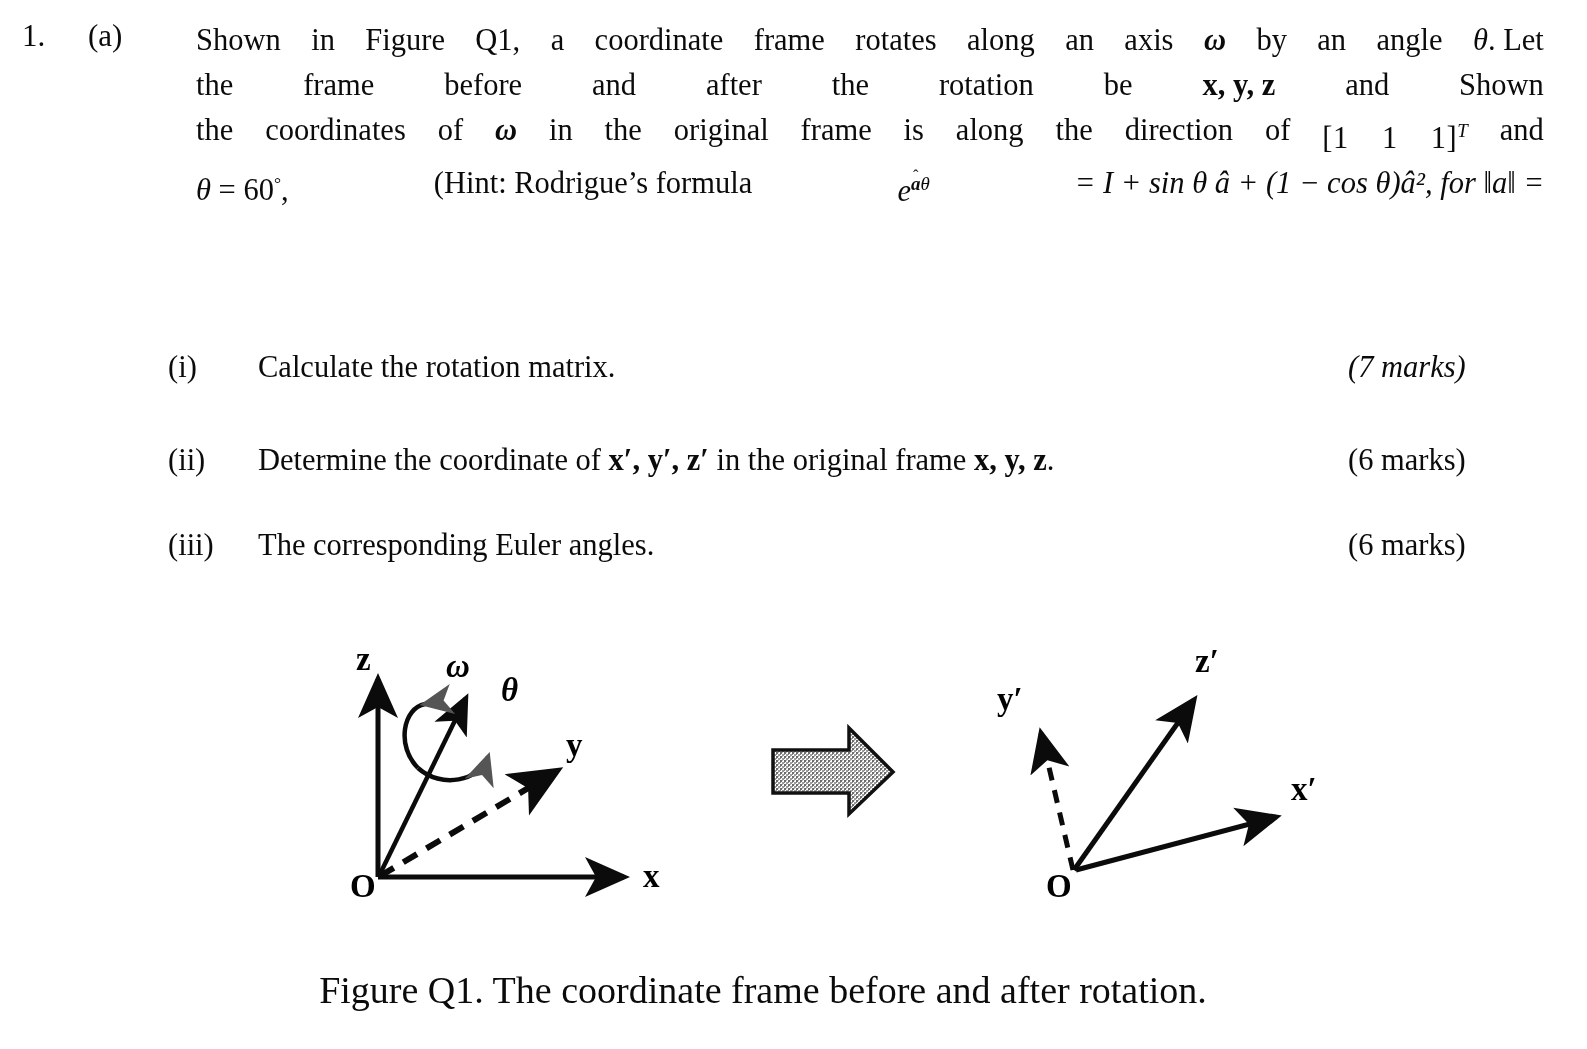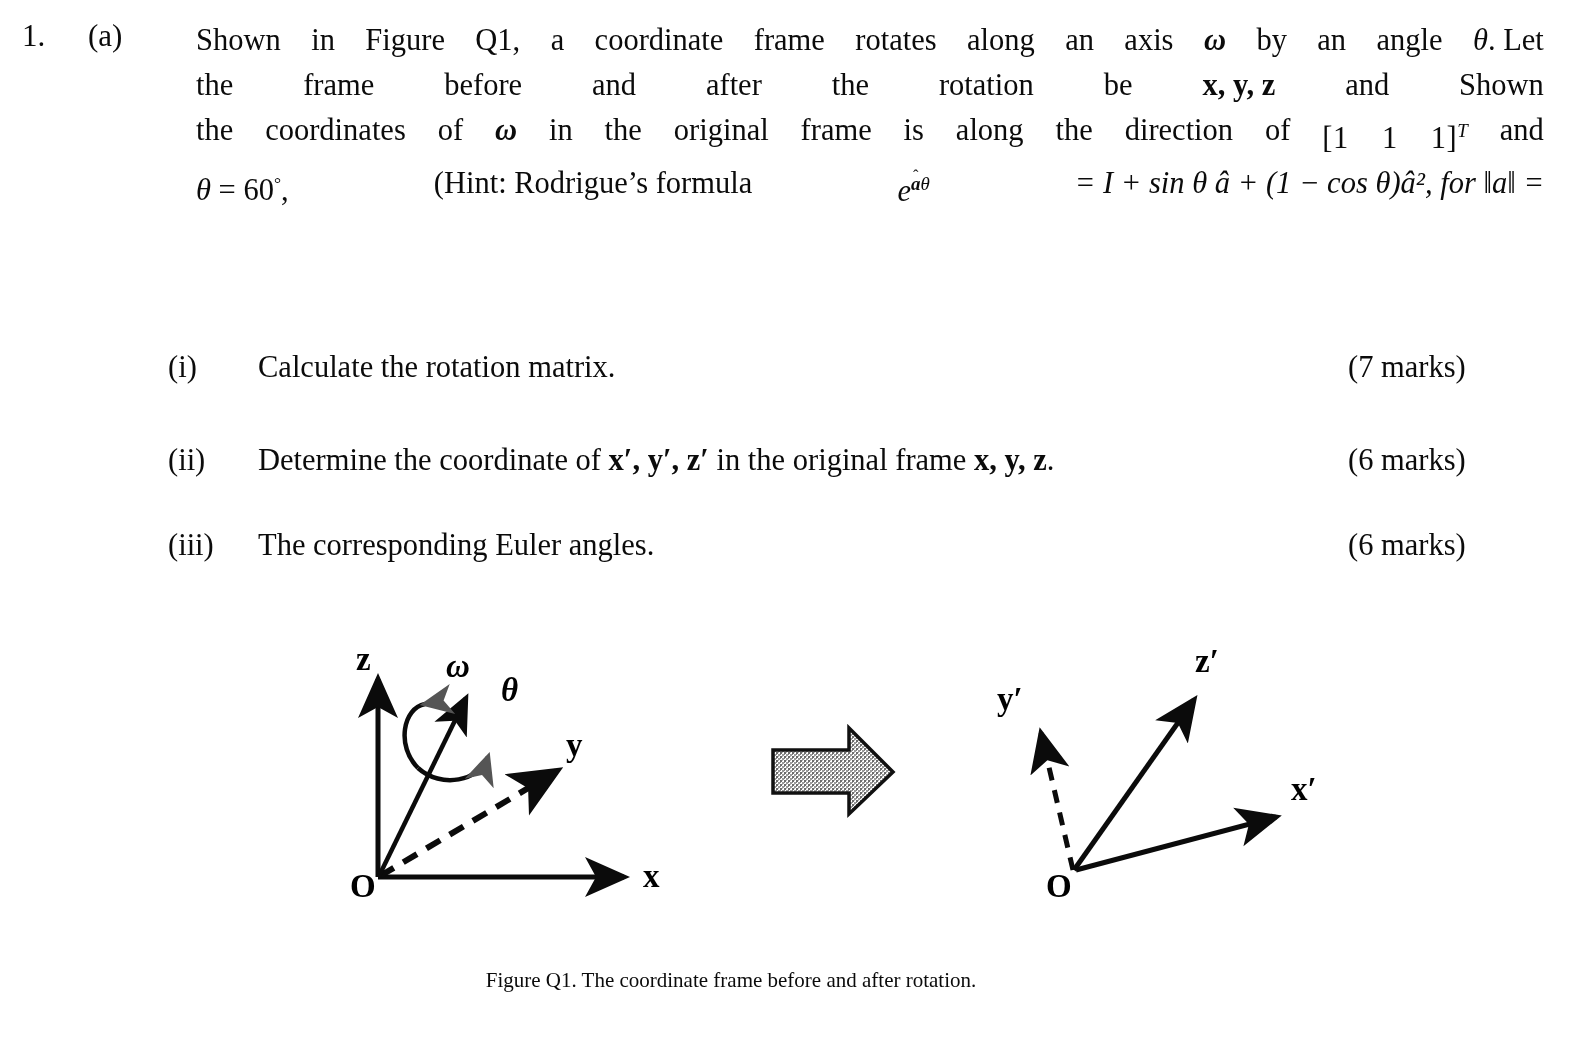--- a/index.html
+++ b/index.html
@@ -106,22 +106,23 @@
     height: 380px;
   }
   .figure svg { display: block; }
 
   .caption {
     position: absolute;
     left: 0;
     top: 968px;
     width: 1462px;
     text-align: center;
-    font-size: 21px;
+    font-size: 38px;
     line-height: 1.2;
+    padding-left: 32px;
   }
 
   .axlabel {
     font-family: "Liberation Serif", "DejaVu Serif", serif;
     font-weight: bold;
     font-size: 33px;
   }
   .gklabel {
     font-family: "Liberation Serif", "DejaVu Serif", serif;
     font-style: italic;
@@ -197,21 +198,21 @@
       <span class="mi">= I + sin θ â + (1 − cos θ)â², for ‖a‖ =</span>
     </div>
 
 
   </div>
 
   <div class="item" style="left:168px; top:352px;">
     <span class="rn">(i)</span>
     <span class="body">Calculate the rotation matrix.</span>
   </div>
-  <div class="marks" style="left:1348px; top:352px;">(7 marks)</div>
+  <div class="marks" style="left:1348px; top:352px;font-style:italic;">(7 marks)</div>
 
   <div class="item" style="left:168px; top:445px;">
     <span class="rn">(ii)</span>
     <span class="body"><span>Determine the coordinate of</span> <span class="mb">x′, y′, z′</span> <span>in the original frame</span> <span class="mb">x, y, z</span><span>.</span></span>
   </div>
   <div class="marks" style="left:1348px; top:445px;">(6 marks)</div>
 
   <div class="item" style="left:168px; top:530px;">
     <span class="rn">(iii)</span>
     <span class="body">The corresponding Euler angles.</span>

